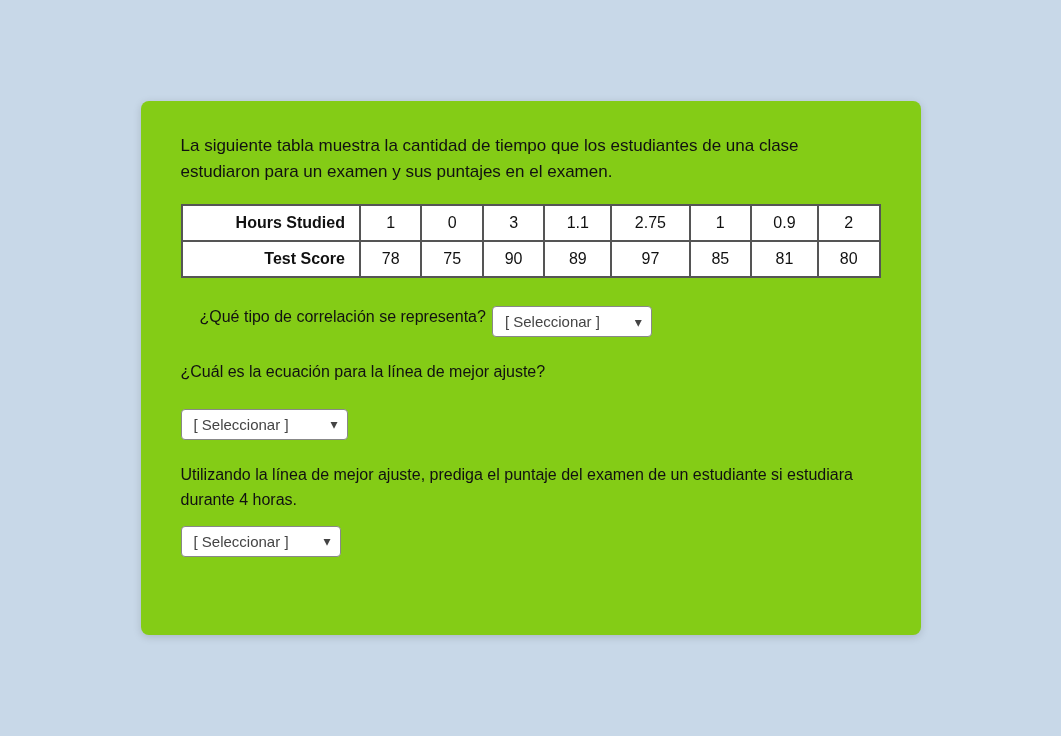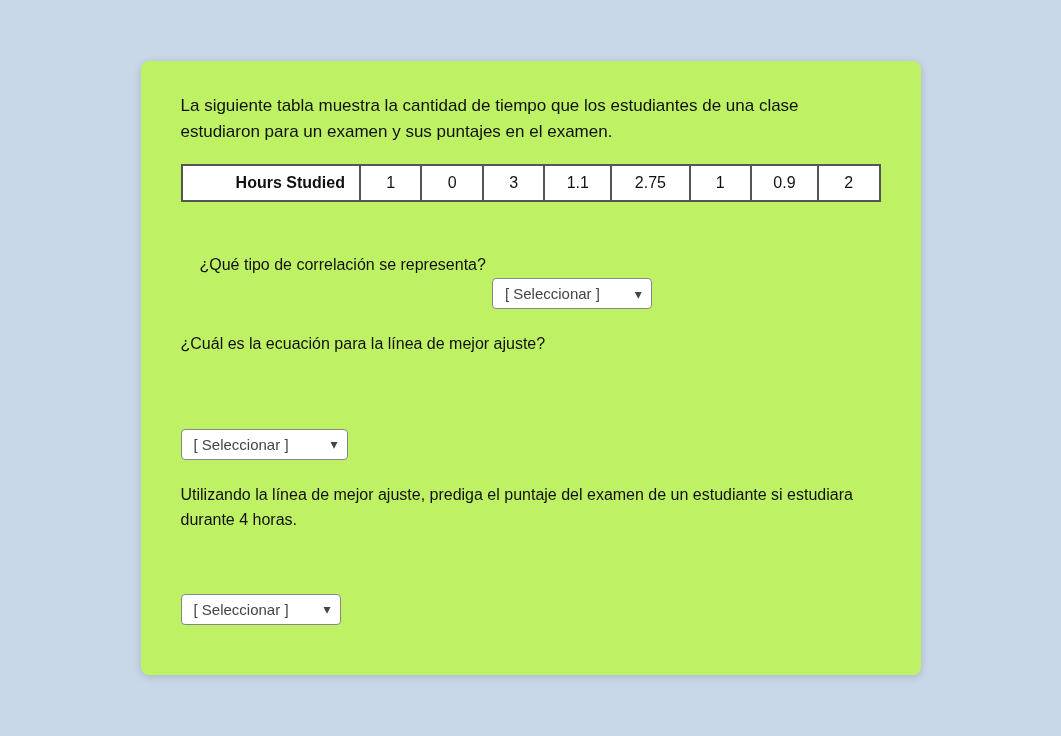--- a/index.html
+++ b/index.html
@@ -12,23 +12,23 @@
       background-color: #c8d8e8;
       font-family: Arial, sans-serif;
       display: flex;
       justify-content: center;
       align-items: center;
       min-height: 736px;
       width: 1061px;
     }
 
     .card {
-      background-color: #bef264;
+      background-color: #84cc16;
       border-radius: 8px;
-      padding: 32px 40px 28px 40px;
+      padding: 32px 40px 56px 40px;
       width: 780px;
       box-shadow: 0 2px 8px rgba(0,0,0,0.15);
     }
 
     .intro-text {
       font-size: 17px;
       color: #111;
       line-height: 1.5;
       margin-bottom: 20px;
     }
@@ -78,21 +78,20 @@
       font-size: 15px;
       color: #444;
       cursor: pointer;
       min-width: 160px;
       position: relative;
     }
 
     .select-wrapper {
       position: relative;
       display: inline-block;
-      margin-top: 48px;
     }
 
     .select-wrapper::after {
       content: '▾';
       position: absolute;
       right: 10px;
       top: 50%;
       transform: translateY(-50%);
       pointer-events: none;
       color: #444;
@@ -135,20 +134,31 @@
       <tr>
         <td class="row-header">Hours Studied</td>
         <td>1</td>
         <td>0</td>
         <td>3</td>
         <td>1.1</td>
         <td>2.75</td>
         <td>1</td>
         <td>0.9</td>
         <td>2</td>
+      </tr>
+      <tr>
+        <td class="row-header">Test Score</td>
+        <td>78</td>
+        <td>75</td>
+        <td>90</td>
+        <td>89</td>
+        <td>97</td>
+        <td>85</td>
+        <td>81</td>
+        <td>80</td>
       </tr>
     </tbody>
   </table>
 
   <div class="question-block">
     <div class="question-row">
       <span class="question-text">¿Qué tipo de correlación se representa?</span>
       <div class="select-wrapper">
         <select class="dropdown-select">
           <option>[ Seleccionar ]</option>

